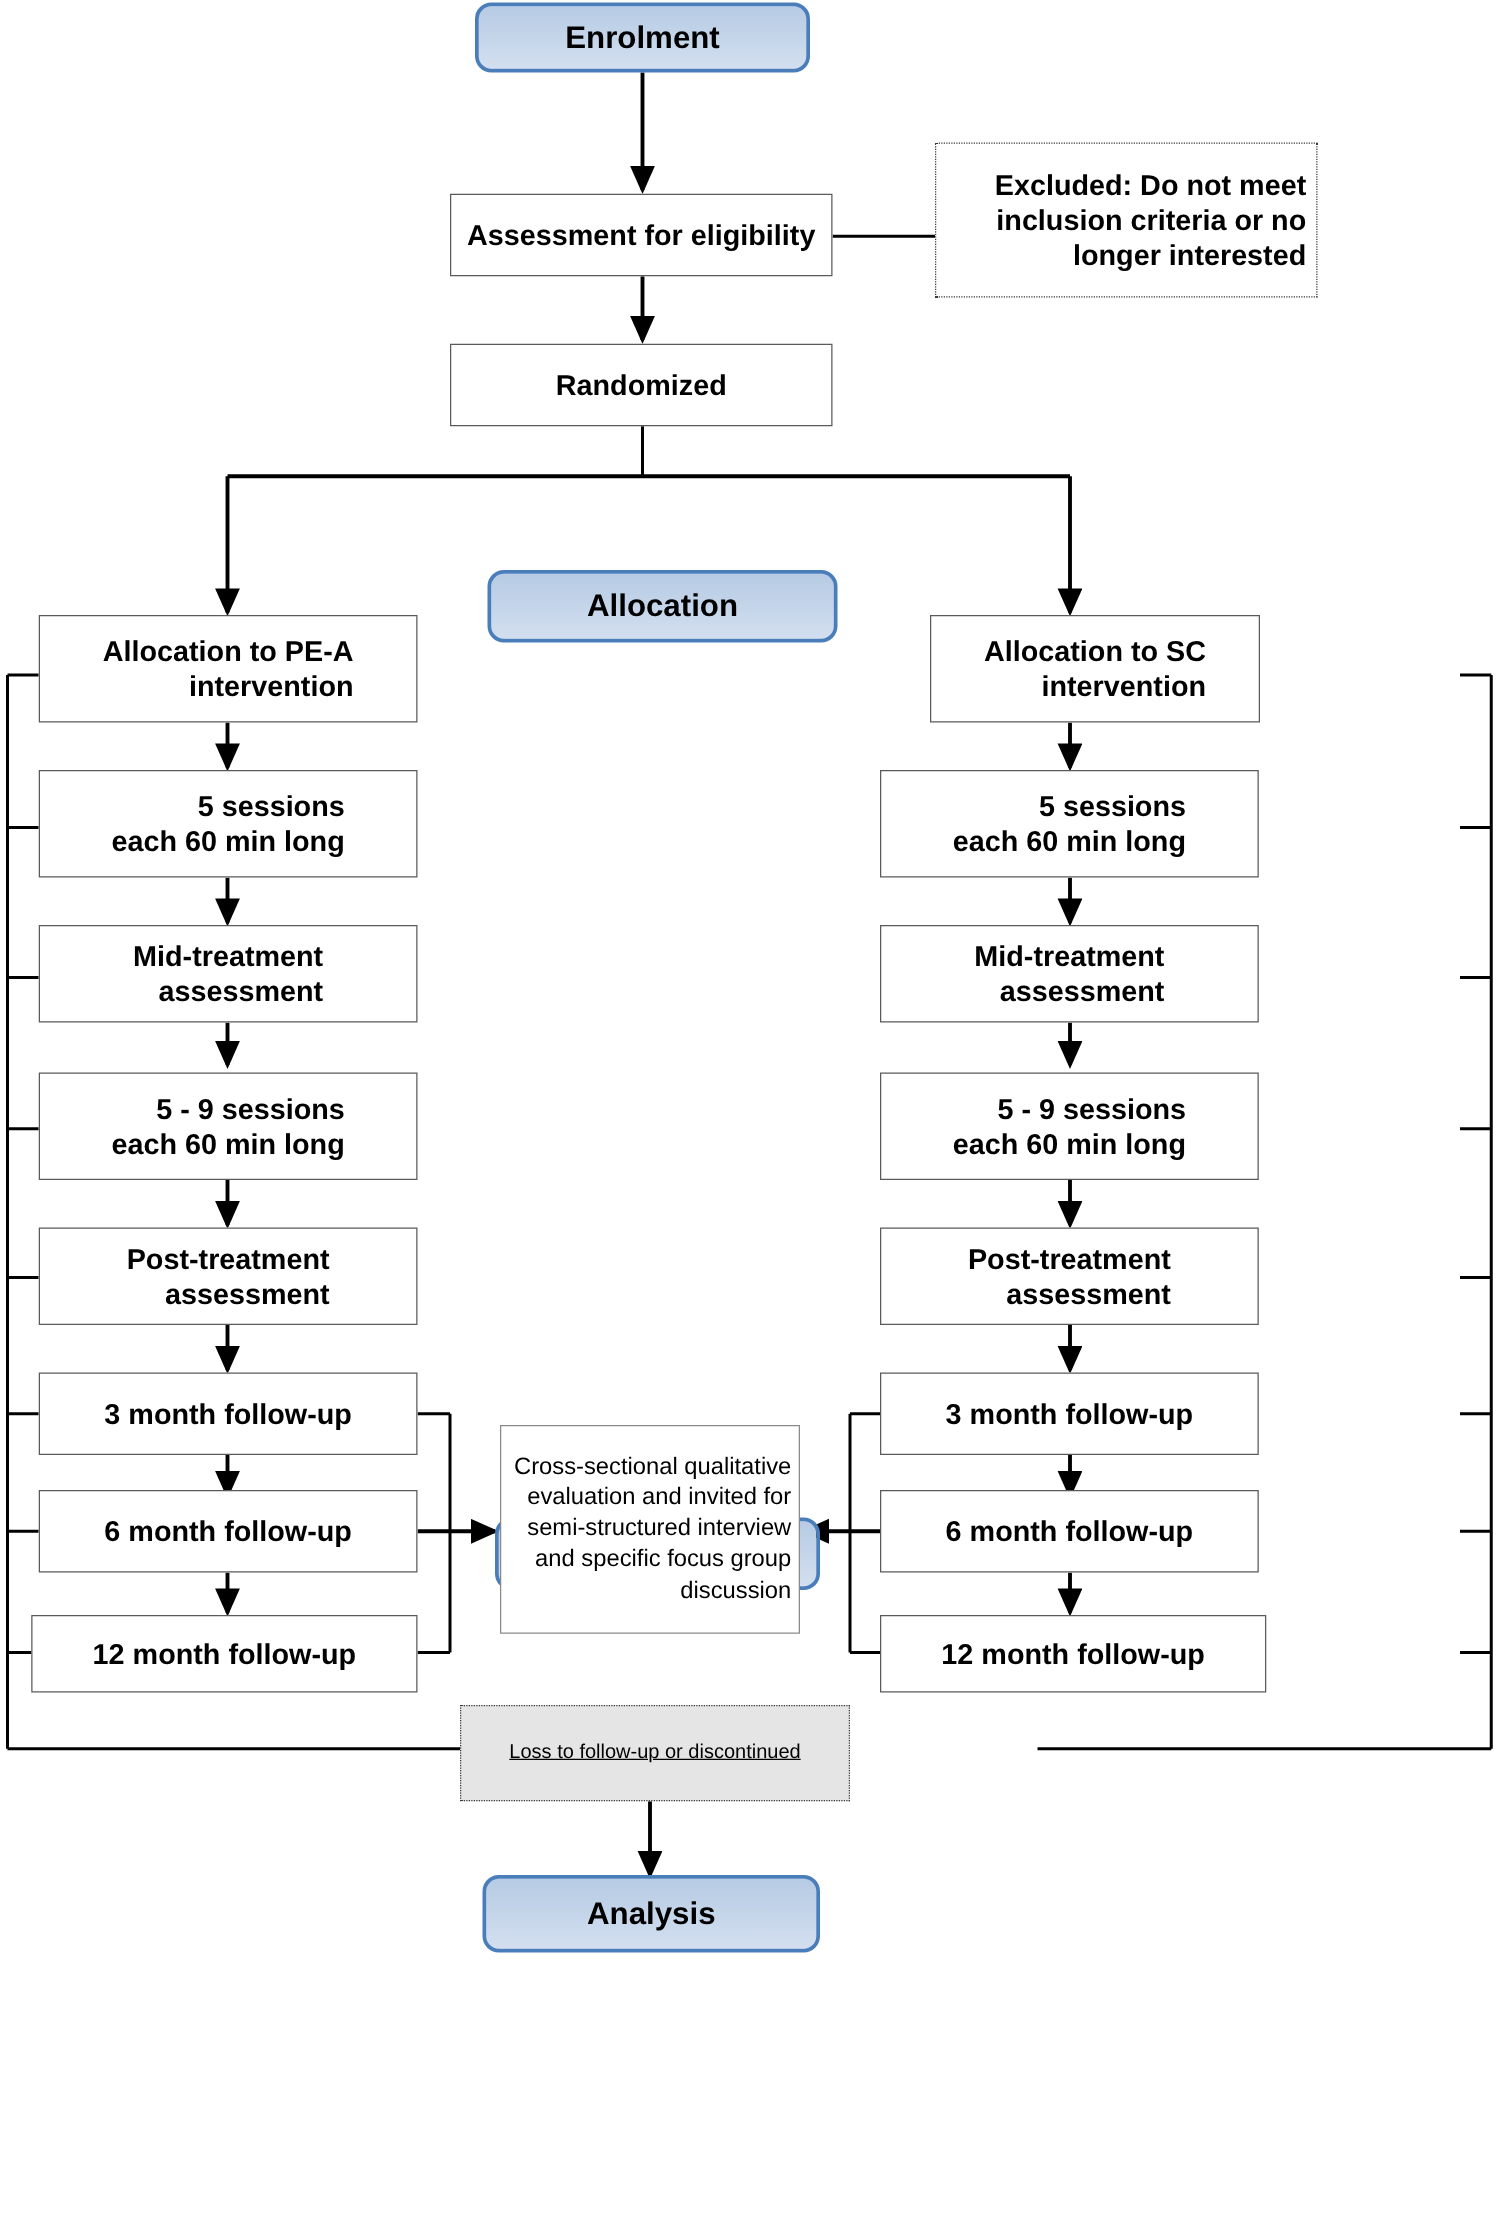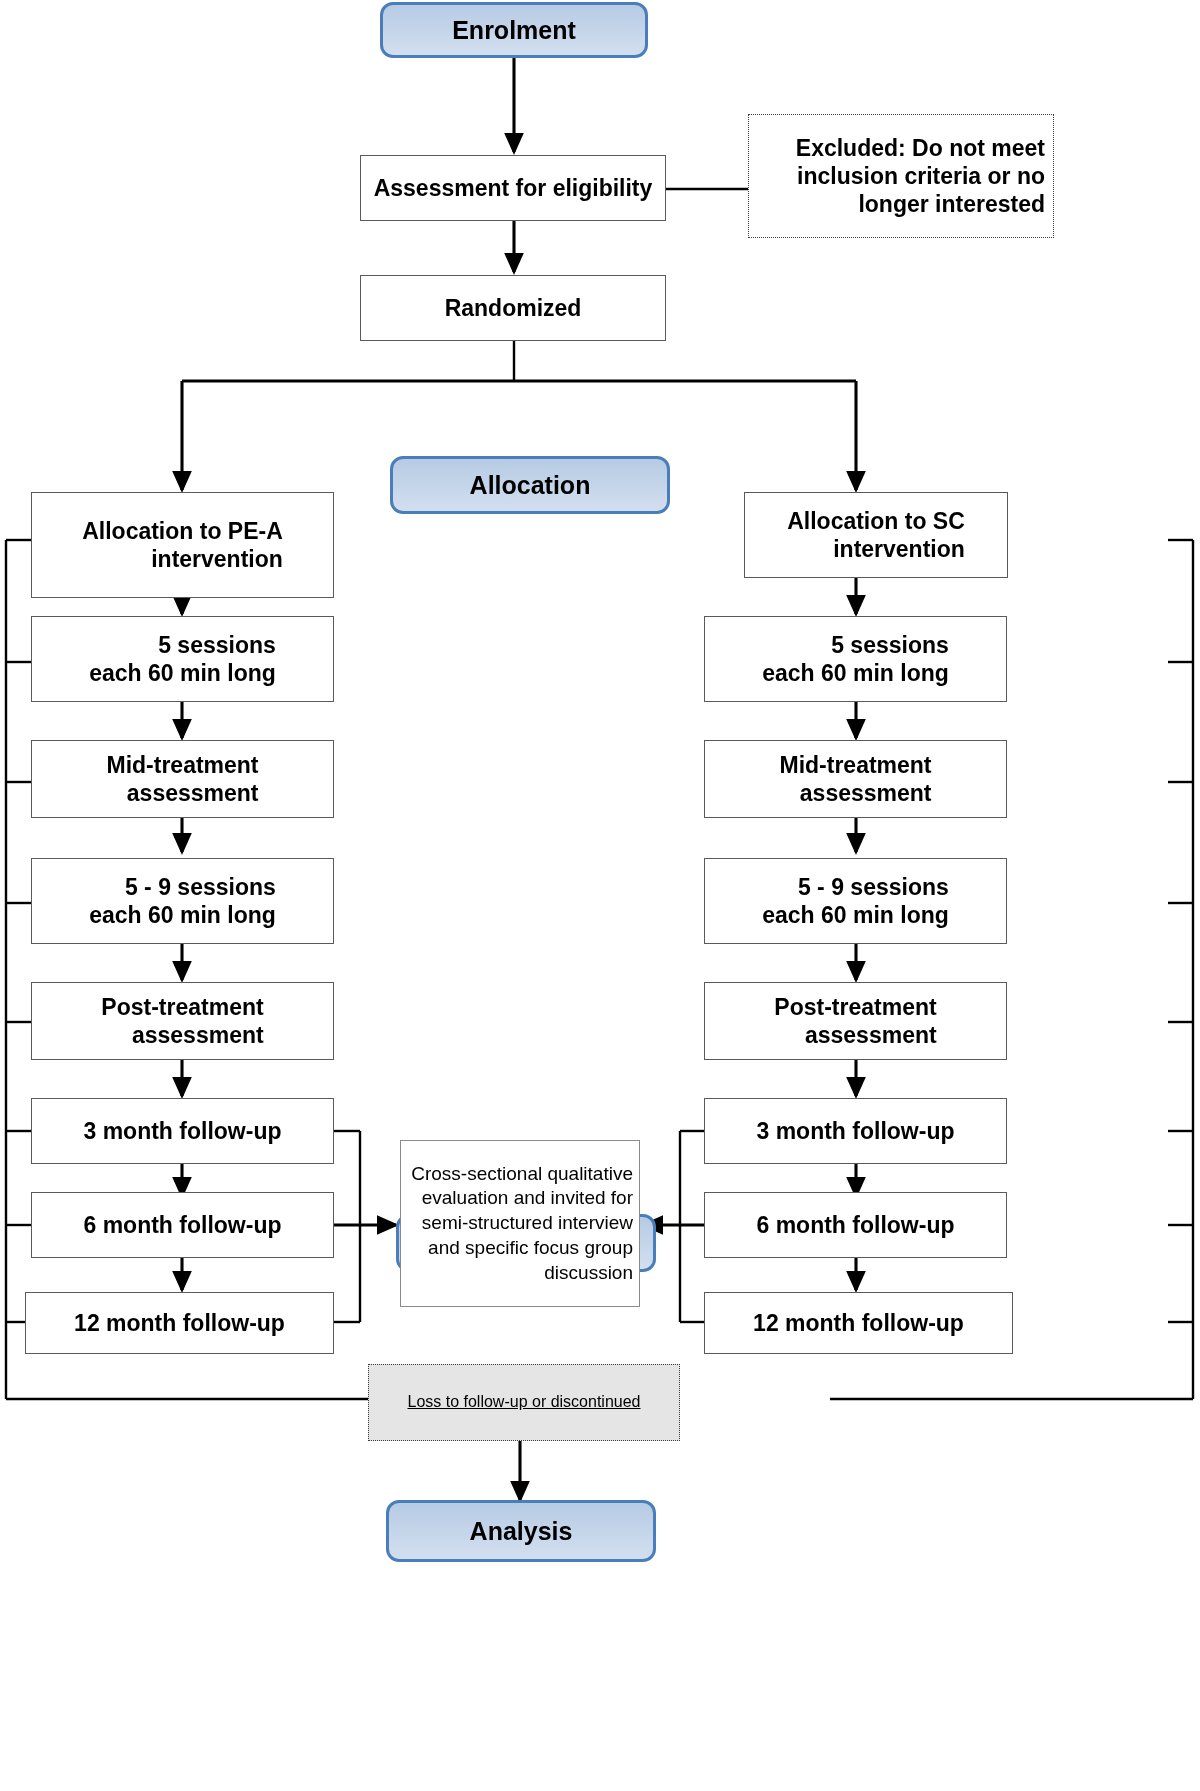--- a/index.html
+++ b/index.html
@@ -169,21 +169,21 @@
   </div>
 
   <div class="node box" style="left:360px; top:275px; width:306px; height:66px;">
     <span class="nowrap">Randomized</span>
   </div>
 
   <div class="node box-dashed" style="left:748px; top:114px; width:306px; height:124px;">
     <span class="nowrap">Excluded: Do not meet inclusion criteria or no longer interested</span>
   </div>
 
-  <div class="node box" style="left:31px; top:492px; width:303px; height:106px;">
+  <div class="node box" style="left:31px; top:492px; width:303px; height:86px;">
     <span class="nowrap">Allocation to PE-A
 intervention</span>
   </div>
   <div class="node box" style="left:31px; top:616px; width:303px; height:86px;">
     <span class="nowrap">5 sessions
 each 60 min long</span>
   </div>
   <div class="node box" style="left:31px; top:740px; width:303px; height:78px;">
     <span class="nowrap">Mid-treatment
 assessment</span>

